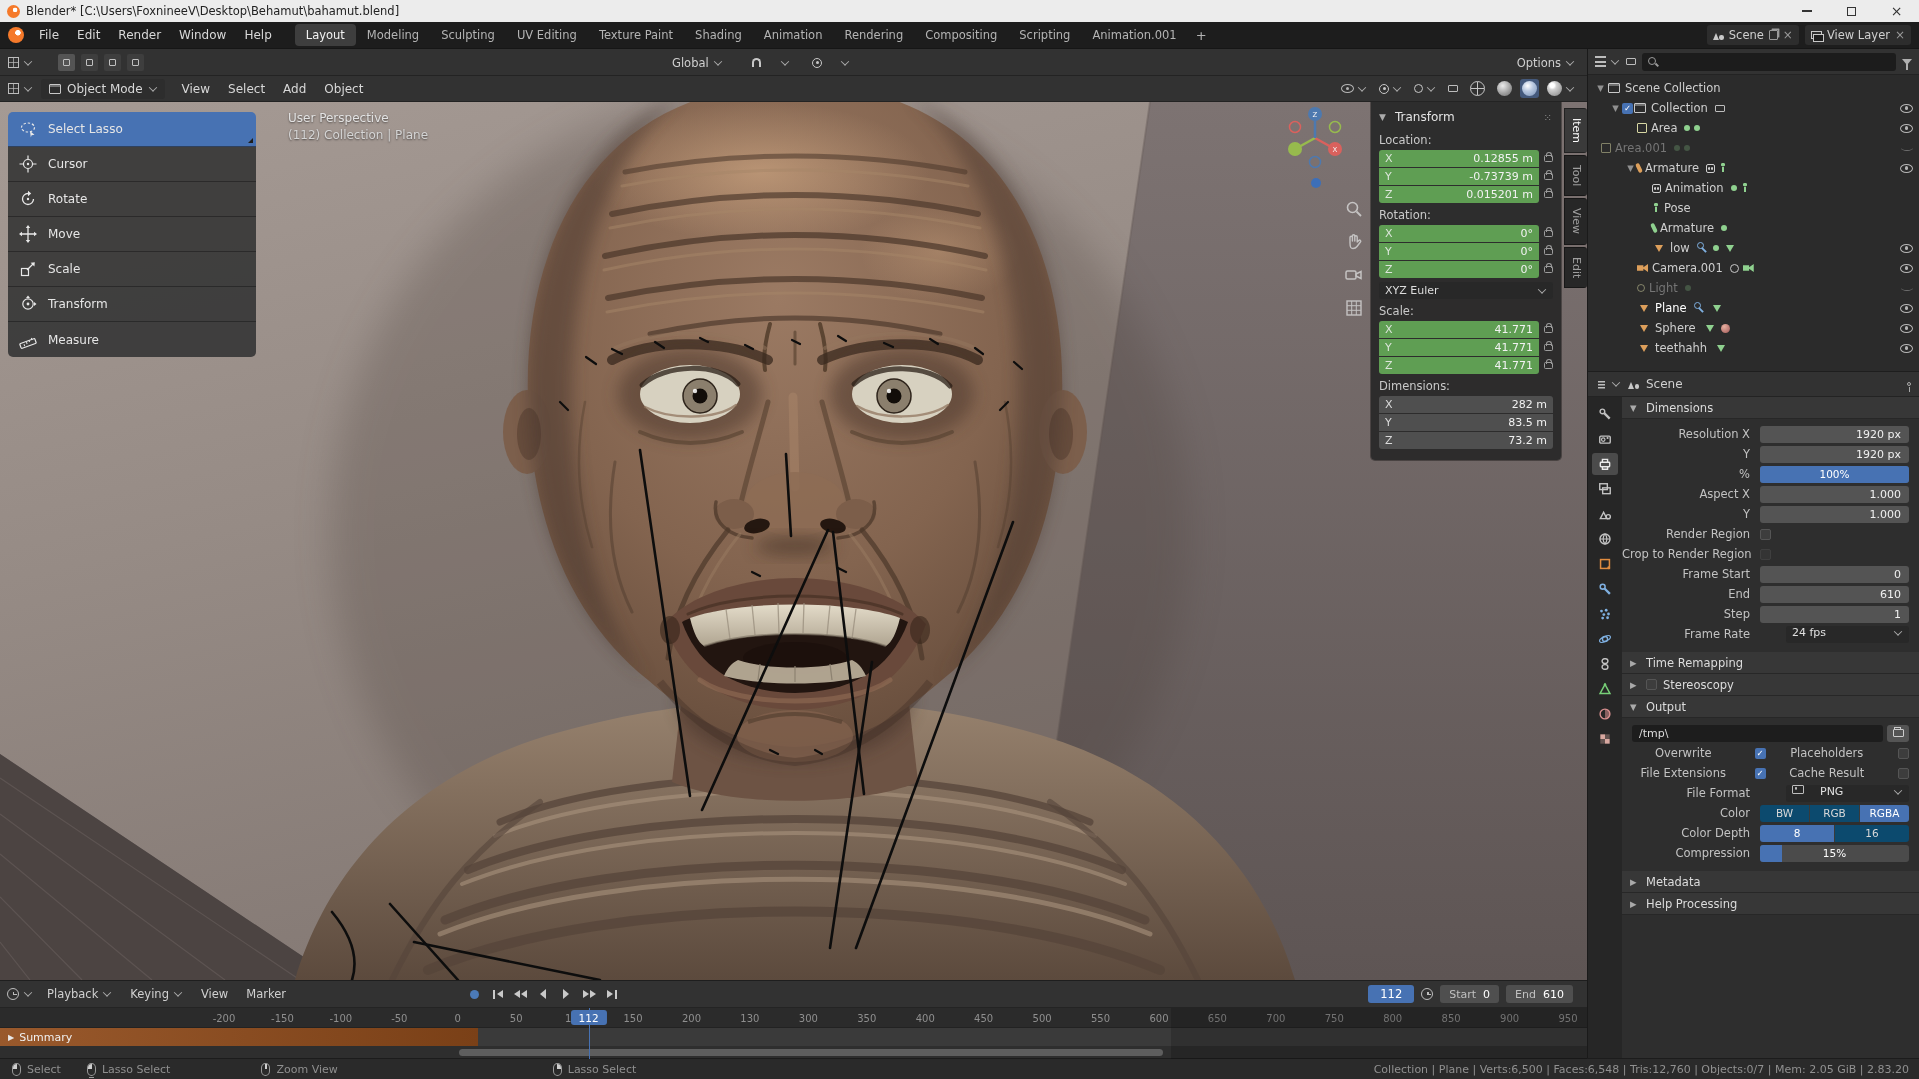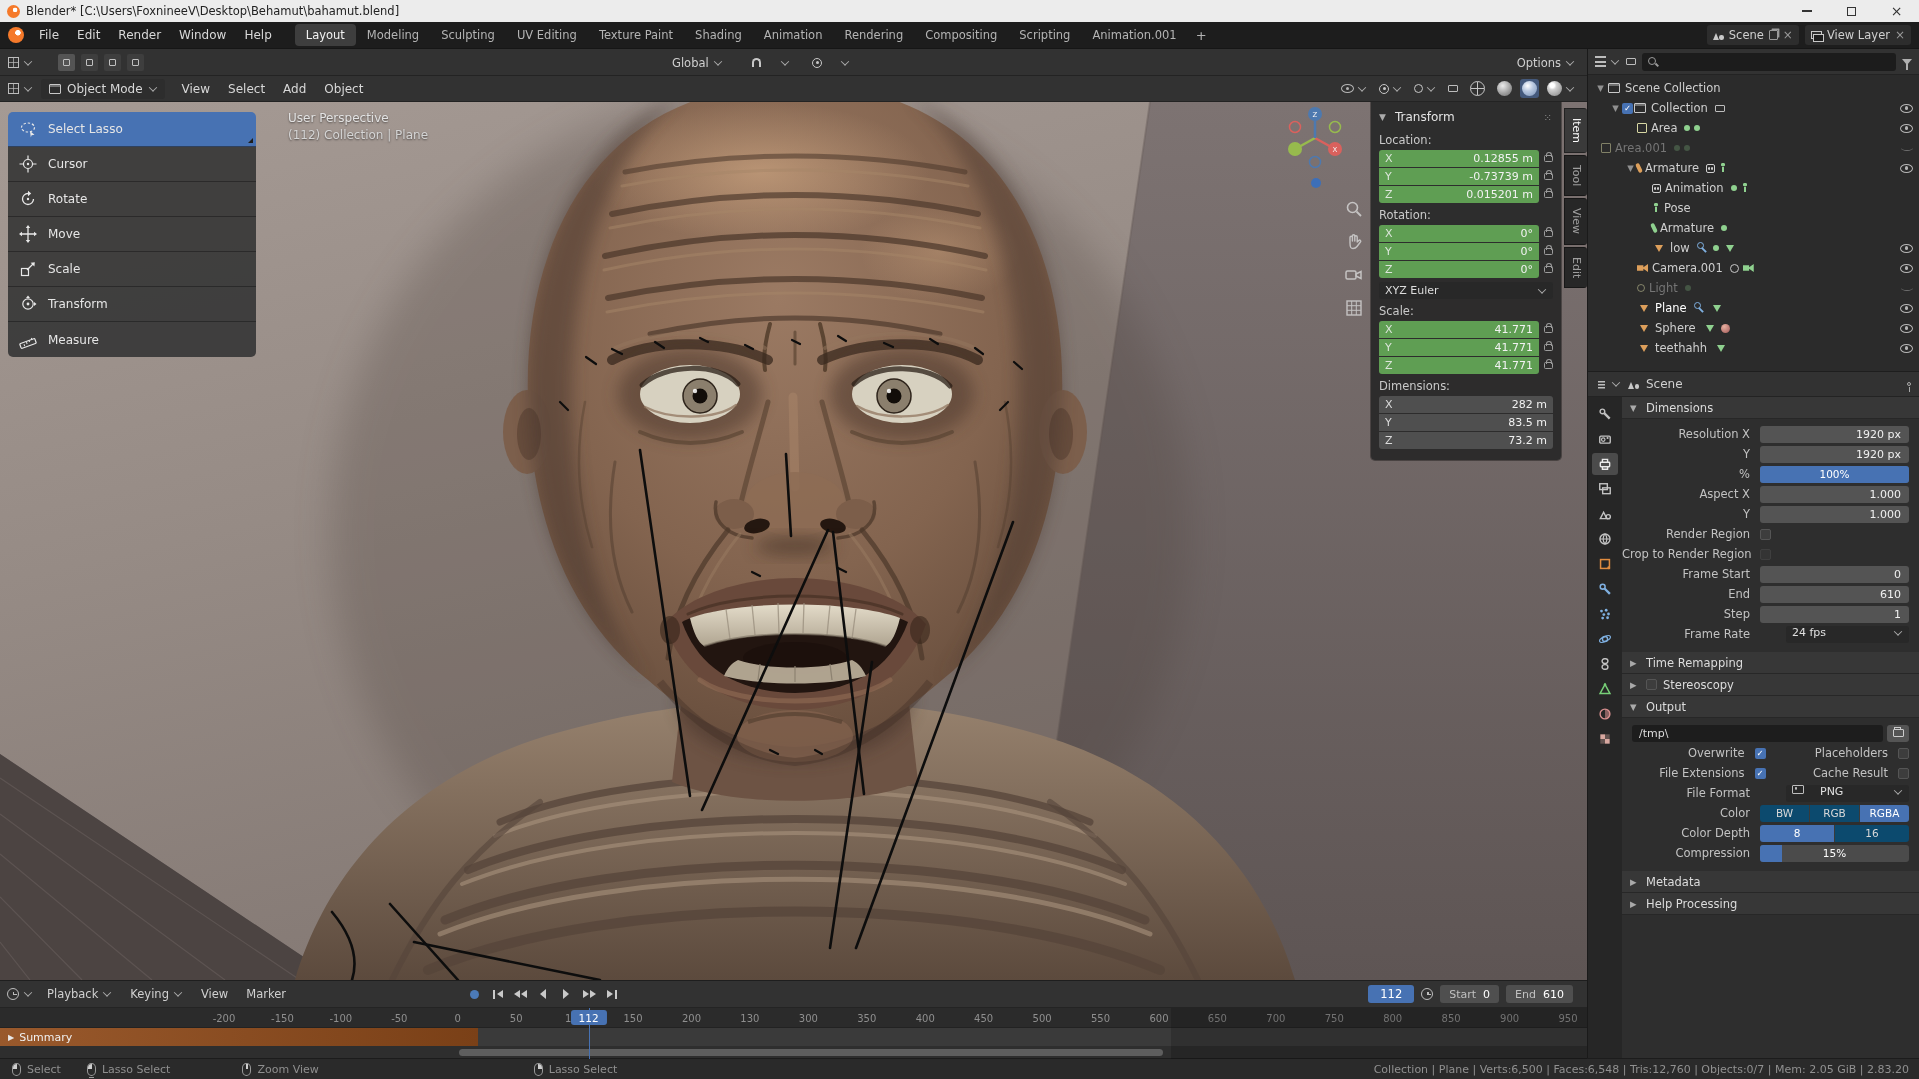--- a/index.html
+++ b/index.html
@@ -214,28 +214,28 @@
 .pdd .i-chev{margin-left:auto;}
 .pseg{flex:1;display:flex;height:17px;border-radius:3px;overflow:hidden;}
 .pseg span{flex:1;background:#0c4a6e;display:flex;align-items:center;justify-content:center;font-size:10.5px;color:#d8d8d8;border-right:1px solid #3a3a3a;}
 .pseg span:last-child{border-right:none;}
 .pseg span.sel{background:#4772b3;color:#fff;}
 .ppath{flex:1;display:flex;align-items:center;gap:4px;padding-left:10px;}
 .ppath .pin{flex:1;height:17px;background:#1d1d1d;border-radius:3px;display:flex;align-items:center;padding:0 7px;font-size:11px;color:#ddd;}
 .fbtn{width:22px;height:17px;background:#545454;border-radius:3px;display:flex;align-items:center;justify-content:center;}
 .pcheckrow{display:flex;align-items:center;}
 .pcheckrow .half{flex:1;display:flex;align-items:center;}
-.pcheckrow .half .plbl{flex:1;text-align:right;padding-right:10px;color:#c2c2c2;font-size:11.5px;white-space:nowrap;}
+.pcheckrow .half .plbl{flex:1;text-align:center;padding-right:10px;color:#c2c2c2;font-size:11.5px;white-space:nowrap;}
 .dis{opacity:.45;}
 
 
 .statusbar{position:absolute;top:1058px;left:0;width:1919px;height:21px;background:#2a2a2a;border-top:1px solid #1c1c1c;display:flex;align-items:center;color:#8f8f8f;font-size:11px;}
 .hint{display:flex;align-items:center;gap:6px;margin-left:26px;}
 .hint:first-child{margin-left:12px;}
-.hint:nth-child(3){margin-left:72px;}
+.hint:nth-child(3){margin-left:91px;}
 .hint:nth-child(4){margin-left:215px;}
 .mouse{width:9px;height:13px;border:1.2px solid #9a9a9a;border-radius:4.5px/5px;position:relative;flex:none;}
 .m-left::before{content:'';position:absolute;left:0;top:0;width:4px;height:5px;background:#cfcfcf;border-radius:4px 0 0 0;}
 .m-mid::before{content:'';position:absolute;left:2.8px;top:0;width:2.2px;height:5px;background:#cfcfcf;}
 .m-right::before{content:'';position:absolute;right:0;top:0;width:4px;height:5px;background:#cfcfcf;border-radius:0 4px 0 0;}
 .m-drag::after{content:'';position:absolute;bottom:-3.5px;left:1.5px;width:5px;height:1.5px;background:#9a9a9a;}
 .stats{margin-left:auto;margin-right:10px;color:#909090;}
 </style>
 </head>
 <body>

